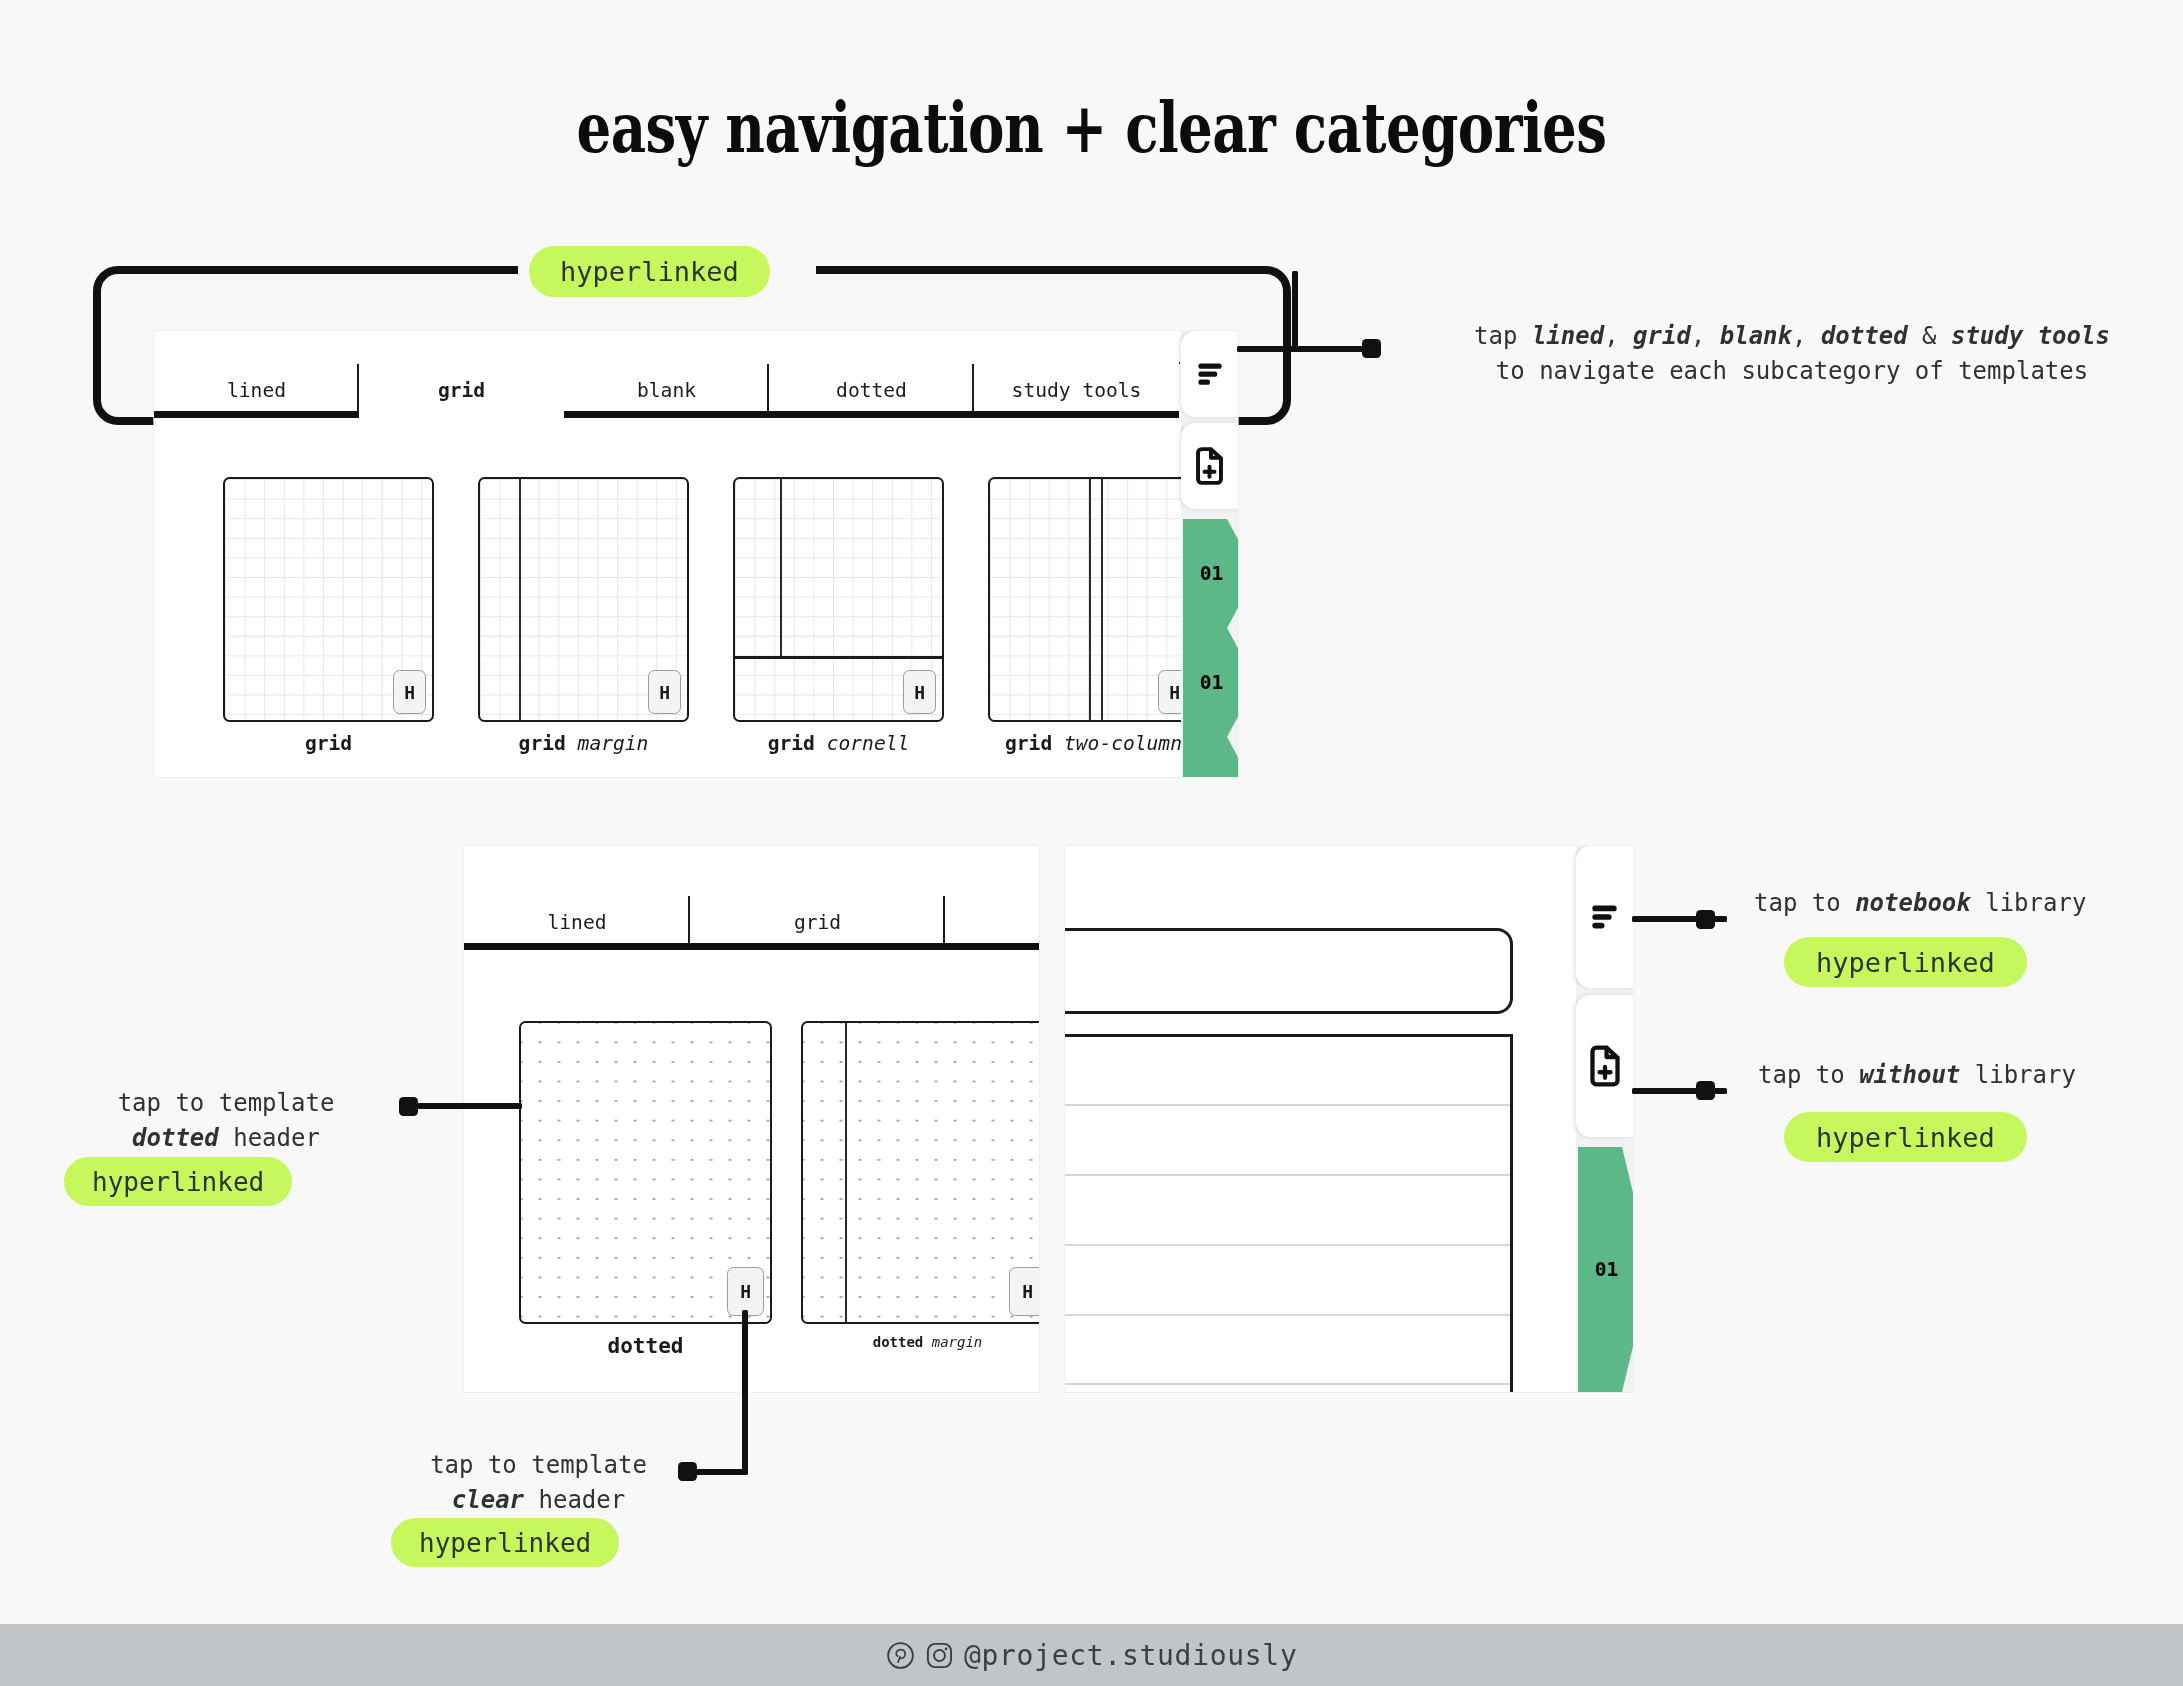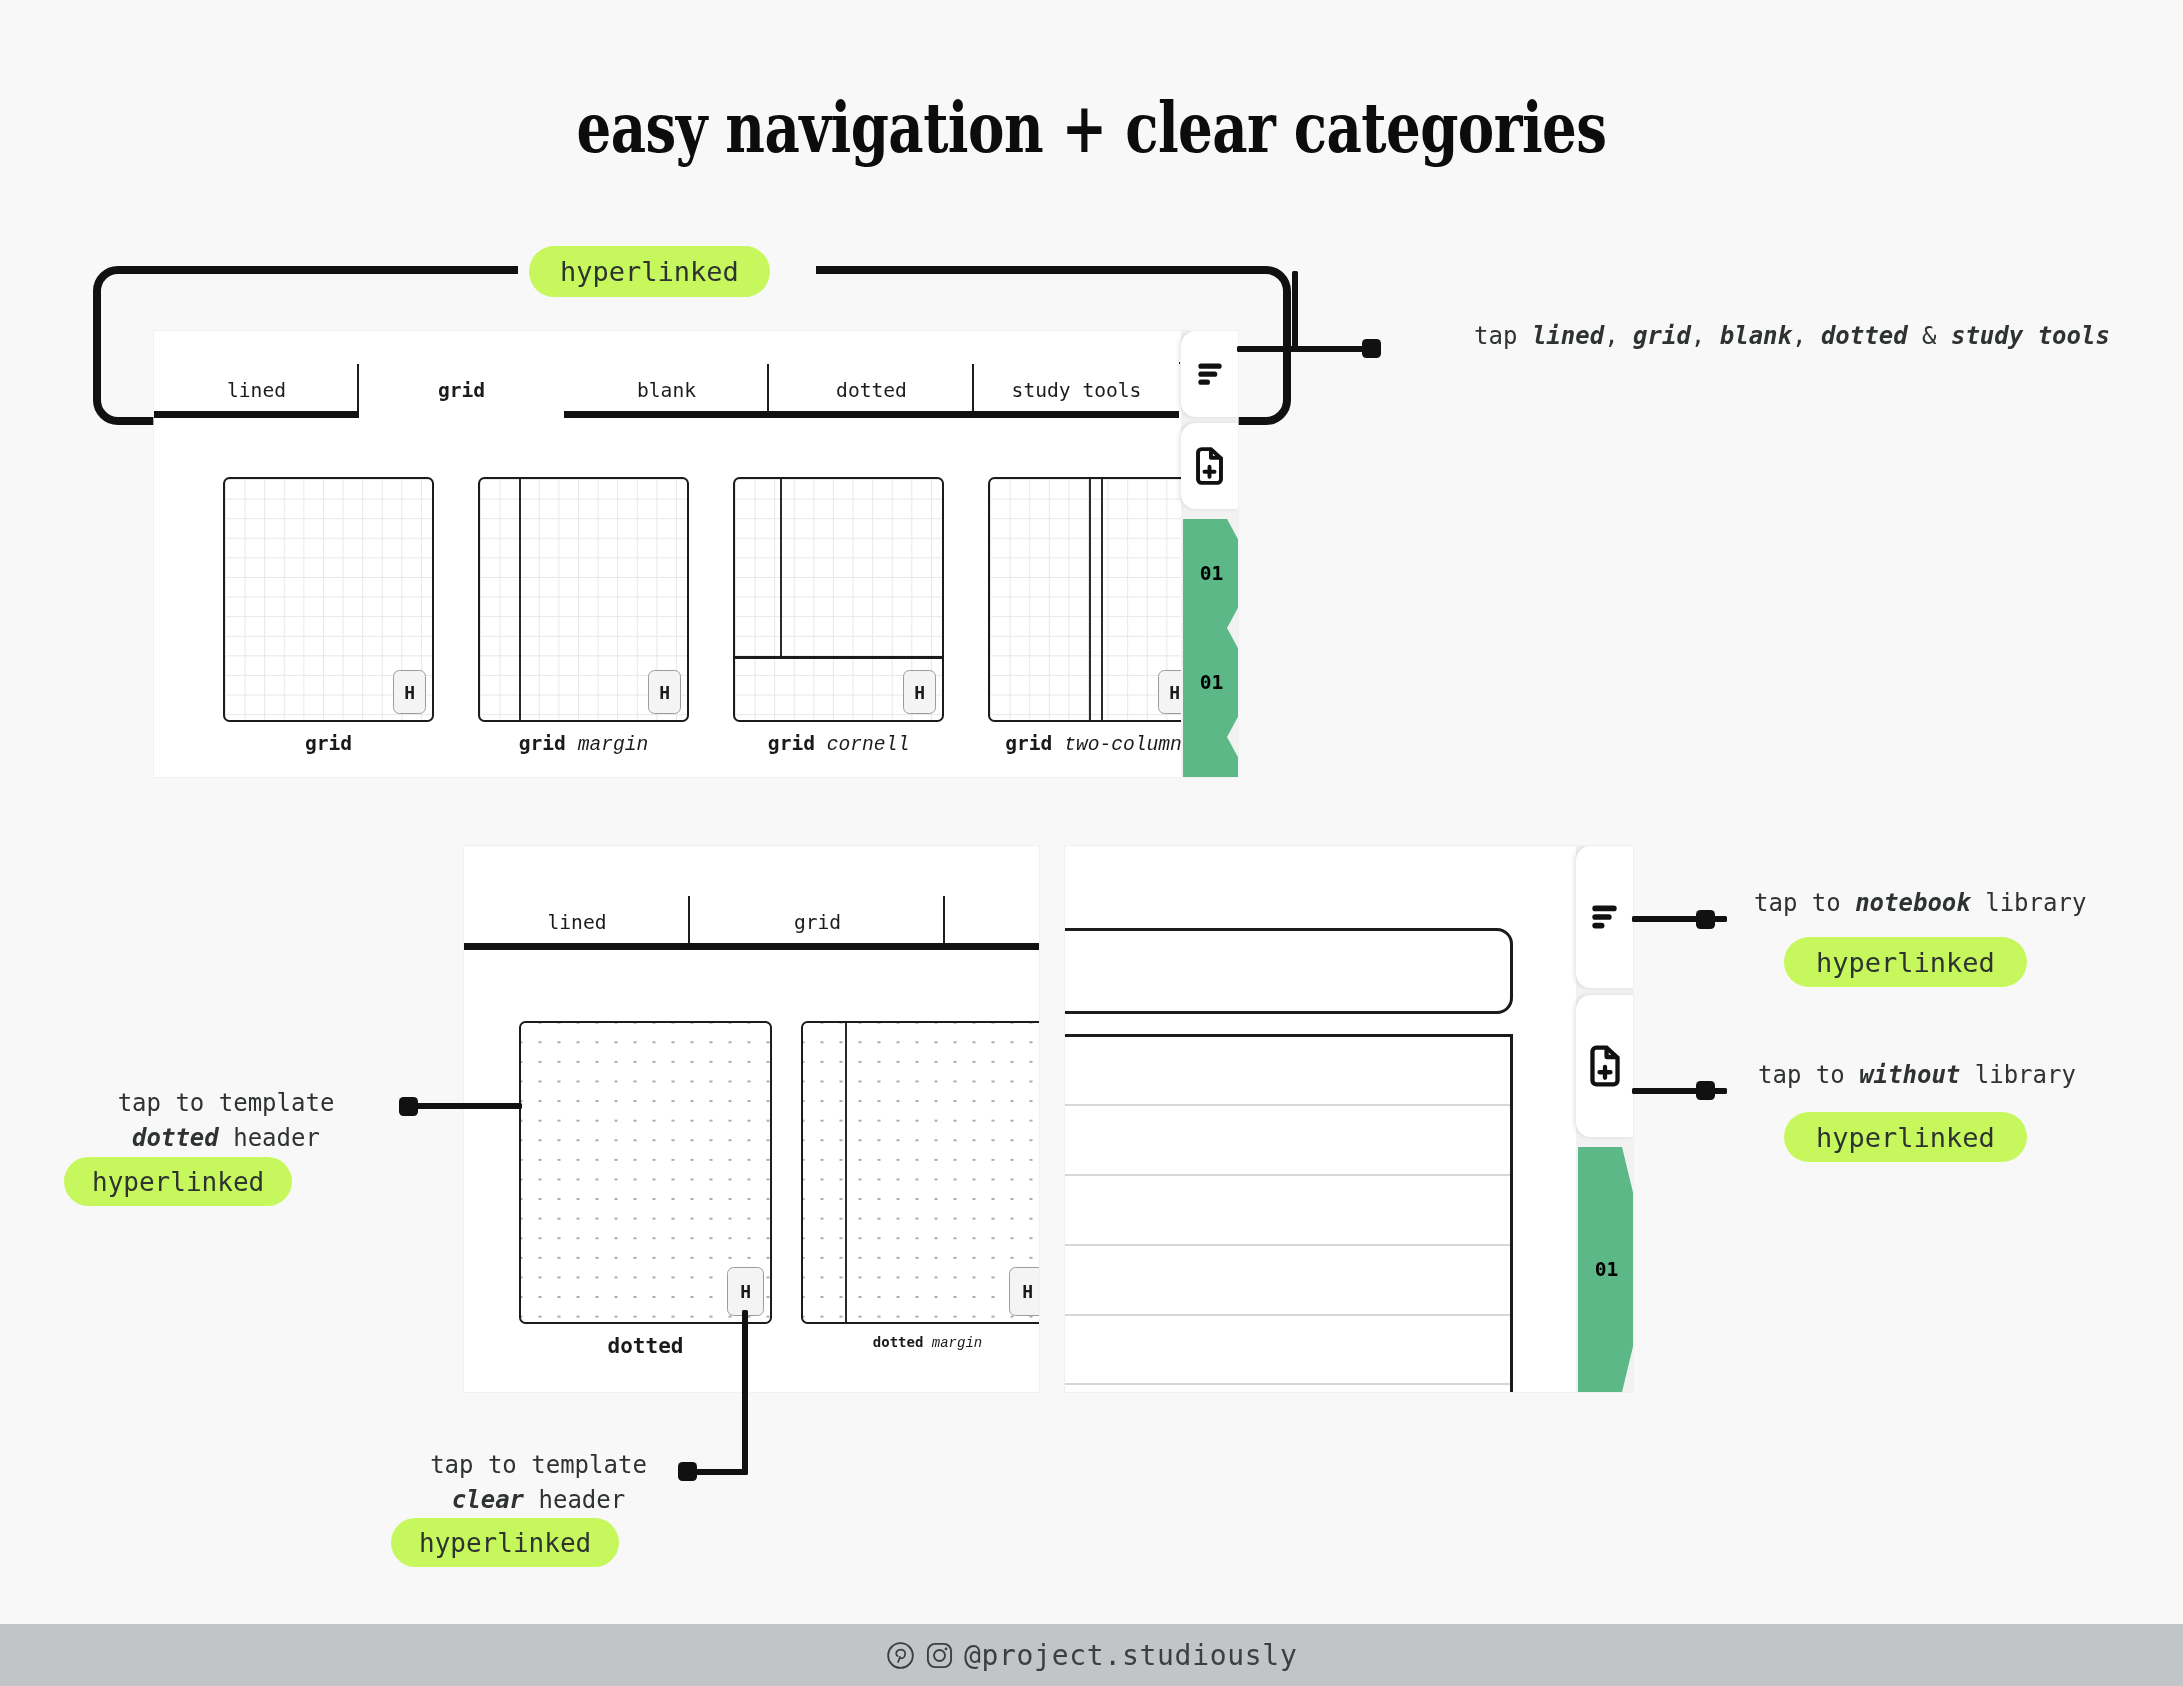--- a/index.html
+++ b/index.html
@@ -78,21 +78,21 @@
     display:flex;align-items:center;justify-content:center;
     font-size:18px;font-weight:700;color:#1a1a1a;
     font-family:"DejaVu Sans Mono","Liberation Mono",monospace;
   }
   .vrule{position:absolute;top:0;bottom:0;width:1.5px;background:#2a2a2a;}
   .hrule{position:absolute;left:0;right:0;height:2.9px;background:#1b1b1b;}
   .thumblabel{
     margin-top:9.5px;font-size:19.6px;color:#1a1a1a;font-weight:700;white-space:nowrap;
     font-family:"DejaVu Sans Mono","Liberation Mono",monospace;
   }
-  .thumblabel em{font-style:italic;font-weight:400;font-family:Liberation Mono, monospace;}
+  .thumblabel em{font-style:italic;font-weight:400;}
 
   
   .rail{position:absolute;top:0;bottom:0;width:57px;background:#f1f2f1;}
   .railbtn{
     position:absolute;left:0;width:57px;background:#fff;
     border-top-left-radius:14.6px;border-bottom-left-radius:14.6px;
     box-shadow:-1.5px 0 4.4px rgba(0,0,0,.10);
     display:flex;align-items:center;justify-content:center;
   }
   .gtab{
@@ -228,20 +228,21 @@
     <div class="gtab" style="top:406px;height:109px;"></div>
   </div>
 </div>
 
 <div class="abs vline" style="left:1292px;top:271px;height:80px;"></div>
 <div class="abs hline" style="left:1237px;top:346px;width:131px;"></div>
 <div class="abs dot" style="left:1362px;top:339px;"></div>
 
 <div class="abs anno" style="left:1432px;top:319px;text-align:center;width:720px;">
   <div>tap <i>lined</i>, <i>grid</i>, <i>blank</i>, <i>dotted</i> &amp; <i>study tools</i></div>
+  <div>to navigate each subcategory of templates</div>
 </div>
 
 <div class="abs app" id="bottom-left-app" style="left:464px;top:846px;width:575px;height:546px;">
   <div class="tabstrip" style="position:absolute;left:0;top:48px;width:575px;height:56px;">
     <div class="tab" style="width:226px;">
         <span>lined</span>
         <span class="divr"></span>
         <span class="under"></span>
       </div>
     <div class="tab" style="width:255px;">

